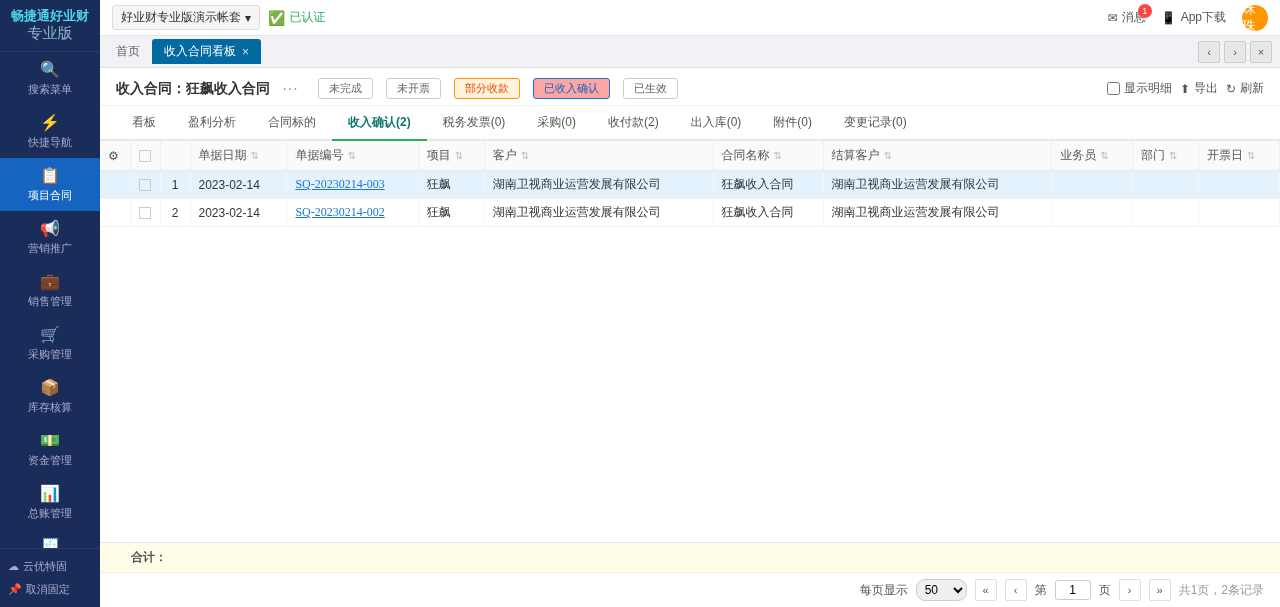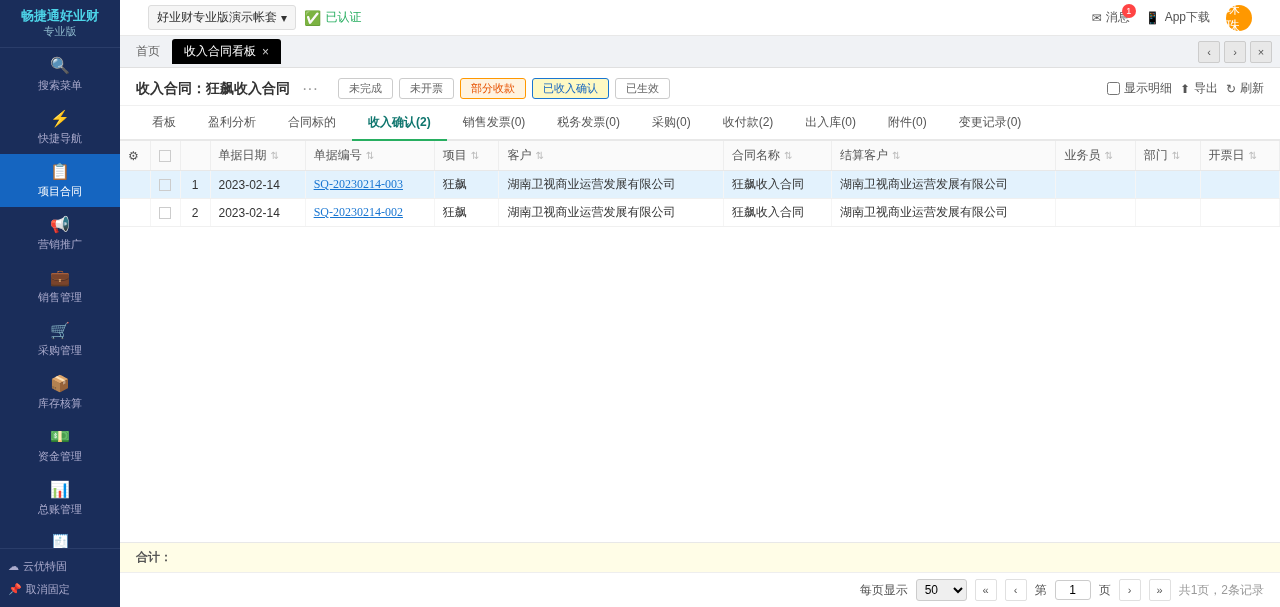--- a/index.html
+++ b/index.html
@@ -1,60 +1,60 @@
 <!DOCTYPE html>
 <html><head>
   <meta charset="utf-8">
   <style>
     * { box-sizing: border-box; margin: 0; padding: 0; }
     body { font-family: 'Microsoft YaHei', Arial, sans-serif; font-size: 12px; background: #f0f2f5; color: #333; display: flex; height: 607px; overflow: hidden; }
 
     
-    .sidebar { width: 120px; background: #1a2d5a; display: flex; flex-direction: column; height: 100%; flex-shrink: 0; }
+    .sidebar { width: 100px; background: #1a2d5a; display: flex; flex-direction: column; height: 100%; flex-shrink: 0; }
     .sidebar-logo { background: #1a2d5a; padding: 8px 0; text-align: center; border-bottom: 1px solid #2a3d6a; }
     .sidebar-logo-text { color: #4dd4e8; font-size: 13px; font-weight: bold; line-height: 1.2; }
-    .sidebar-logo-sub { color: #8ab4c8; font-size: 11px; }
+    .sidebar-logo-sub { color: #8ab4c8; font-size: 15px; }
     .sidebar-item { display: flex; flex-direction: column; align-items: center; padding: 8px 4px; color: #aac; font-size: 11px; cursor: pointer; gap: 3px; }
     .sidebar-item.active { background: #1565c0; color: #fff; }
     .sidebar-icon { font-size: 16px; }
     .sidebar-scroll { overflow-y: auto; flex: 1; }
     .sidebar-scroll::-webkit-scrollbar { width: 4px; }
     .sidebar-scroll::-webkit-scrollbar-thumb { background: #3a4d7a; }
     .sidebar-bottom { border-top: 1px solid #2a3d6a; padding: 6px 8px; }
     .sidebar-bottom-item { display: flex; align-items: center; color: #aac; font-size: 11px; cursor: pointer; padding: 4px 0; gap: 4px; }
 
     
     .main { flex: 1; display: flex; flex-direction: column; overflow: hidden; }
 
     
-    .topbar { background: #fff; height: 36px; display: flex; align-items: center; padding: 0 28px; border-bottom: 1px solid #e8e8e8; gap: 8px; }
+    .topbar { background: #fff; height: 36px; display: flex; align-items: center; padding: 0 12px; border-bottom: 1px solid #e8e8e8; gap: 8px; }
     .topbar-selector { display: flex; align-items: center; background: #f5f5f5; border: 1px solid #ddd; border-radius: 3px; padding: 3px 8px; font-size: 12px; cursor: pointer; gap: 4px; color: #333; }
     .topbar-right { margin-left: auto; display: flex; align-items: center; gap: 16px; }
     .topbar-btn { display: flex; align-items: center; gap: 4px; font-size: 12px; color: #555; cursor: pointer; position: relative; }
     .topbar-notif { background: #f44; color: #fff; border-radius: 50%; font-size: 9px; width: 14px; height: 14px; display: flex; align-items: center; justify-content: center; position: absolute; top: -5px; right: -6px; }
     .topbar-avatar { width: 26px; height: 26px; background: #ff9800; border-radius: 50%; display: flex; align-items: center; justify-content: center; color: #fff; font-size: 14px; }
 
     
     .tabbar { background: #f0f2f5; height: 32px; display: flex; align-items: center; padding: 0 8px; gap: 4px; border-bottom: 1px solid #e0e0e0; }
     .tabbar-home { font-size: 12px; color: #666; padding: 4px 8px; cursor: pointer; }
-    .tabbar-tab { display: flex; align-items: center; background: #000000; color: #fff; border-radius: 3px 3px 0 0; padding: 4px 12px; font-size: 12px; cursor: pointer; gap: 6px; }
+    .tabbar-tab { display: flex; align-items: center; background: #0369a1; color: #fff; border-radius: 3px 3px 0 0; padding: 4px 12px; font-size: 12px; cursor: pointer; gap: 6px; }
     .tabbar-tab .close { cursor: pointer; opacity: 0.8; }
     .tabbar-nav { margin-left: auto; display: flex; align-items: center; gap: 4px; }
     .tabbar-nav-btn { width: 22px; height: 22px; background: #e8e8e8; border: 1px solid #ccc; border-radius: 2px; display: flex; align-items: center; justify-content: center; cursor: pointer; font-size: 11px; color: #555; }
 
     
     .content { flex: 1; background: #fff; overflow: hidden; display: flex; flex-direction: column; }
 
     
     .contract-header { display: flex; align-items: center; padding: 10px 16px 6px; gap: 12px; border-bottom: 1px solid #f0f0f0; }
     .contract-more { color: #999; cursor: pointer; font-size: 16px; }
-    .status-btns { display: flex; gap: 6px; margin-left: 8px; }
+    .status-btns { display: flex; gap: 13px; margin-left: 8px; }
     .status-btn { border: 1px solid #ccc; border-radius: 3px; padding: 2px 10px; font-size: 11px; cursor: pointer; color: #666; background: #fff; }
     .status-btn.active-orange { background: #fff3e0; border-color: #ff9800; color: #e65100; }
-    .status-btn.active-blue { background: #fef9c3; border-color: #1976d2; color: #1565c0; }
+    .status-btn.active-blue { background: #fca5a5; border-color: #1976d2; color: #1565c0; }
     .contract-actions { margin-left: auto; display: flex; align-items: center; gap: 8px; }
     .action-check { display: flex; align-items: center; gap: 4px; font-size: 12px; color: #555; }
     .action-btn { display: flex; align-items: center; gap: 4px; font-size: 12px; color: #555; cursor: pointer; }
 
     
     .subtabs { display: flex; gap: 0; padding: 0 16px; border-bottom: 2px solid #e8e8e8; background: #fff; }
     .subtab { padding: 8px 16px; font-size: 12px; color: #555; cursor: pointer; border-bottom: 2px solid transparent; margin-bottom: -2px; white-space: nowrap; }
     .subtab.active { color: #0f766e; border-bottom: 2px solid #27ae60; font-weight: bold; }
 
     
@@ -65,26 +65,26 @@
     .data-table tr.selected td { background: #e3f2fd; }
     .col-settings { width: 30px; text-align: center; }
     .col-check { width: 30px; text-align: center; }
     .col-num { width: 30px; text-align: center; color: #999; }
     .sort-icon { color: #bbb; font-size: 10px; margin-left: 2px; }
     .link { color: #1976d2; cursor: pointer; text-decoration: underline; font-family: Liberation Serif, serif; }
     .checkbox { width: 12px; height: 12px; border: 1px solid #ccc; display: inline-block; vertical-align: middle; }
     .th-content { display: flex; align-items: center; gap: 2px; }
 
     
-    .total-row { background: #fffde7; border-top: 1px solid #e8e8e8; padding: 6px 16px; font-size: 12px; color: #555; display: flex; align-items: flex-start; }
+    .total-row { background: #fffde7; border-top: 1px solid #e8e8e8; padding: 6px 31px; font-size: 12px; color: #555; display: flex; align-items: flex-start; }
     .total-label { font-weight: bold; }
 
     
     .pagination { display: flex; align-items: center; justify-content: flex-end; padding: 6px 16px; gap: 8px; background: #fff; border-top: 1px solid #eee; font-size: 12px; color: #555; }
-    .page-size-select { border: 1px solid #ccc; border-radius: 3px; padding: 2px 4px; font-size: 12px; }
+    .page-size-select { border: 1px solid #ccc; border-radius: 9px; padding: 2px 4px; font-size: 12px; }
     .page-btn { width: 22px; height: 22px; border: 1px solid #e0e0e0; background: #fff; border-radius: 2px; display: flex; align-items: center; justify-content: center; cursor: pointer; font-size: 11px; color: #555; }
     .page-input { width: 36px; border: 1px solid #ccc; border-radius: 3px; padding: 2px 4px; text-align: center; font-size: 12px; }
     .page-info { color: #999; }
 
     .certified-badge { display: flex; align-items: center; gap: 4px; color: #27ae60; font-size: 12px; }
   </style>
 </head>
 <body>
 
 <div class="sidebar">
@@ -218,21 +218,20 @@
           <span>刷新</span>
         </div>
       </div>
     </div>
 
     <div class="subtabs" id="subtabs-container">
         <div class="subtab">看板</div>
         <div class="subtab">盈利分析</div>
         <div class="subtab">合同标的</div>
         <div class="subtab active">收入确认(2)</div>
-        <div class="subtab">销售发票(0)</div>
         <div class="subtab">税务发票(0)</div>
         <div class="subtab">采购(0)</div>
         <div class="subtab">收付款(2)</div>
         <div class="subtab">出入库(0)</div>
         <div class="subtab">附件(0)</div>
         <div class="subtab">变更记录(0)</div>
       </div>
 
     <div class="table-wrap">
       <table class="data-table">

